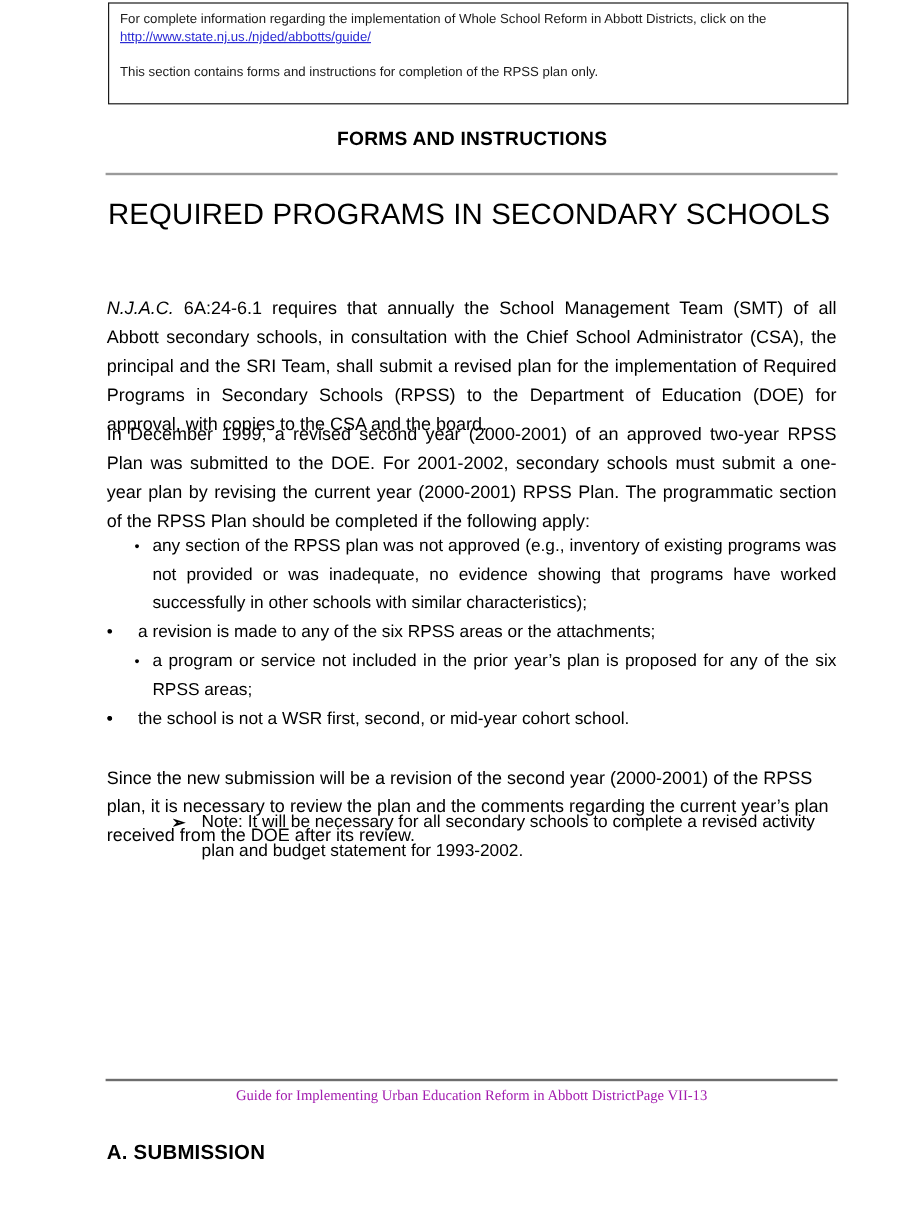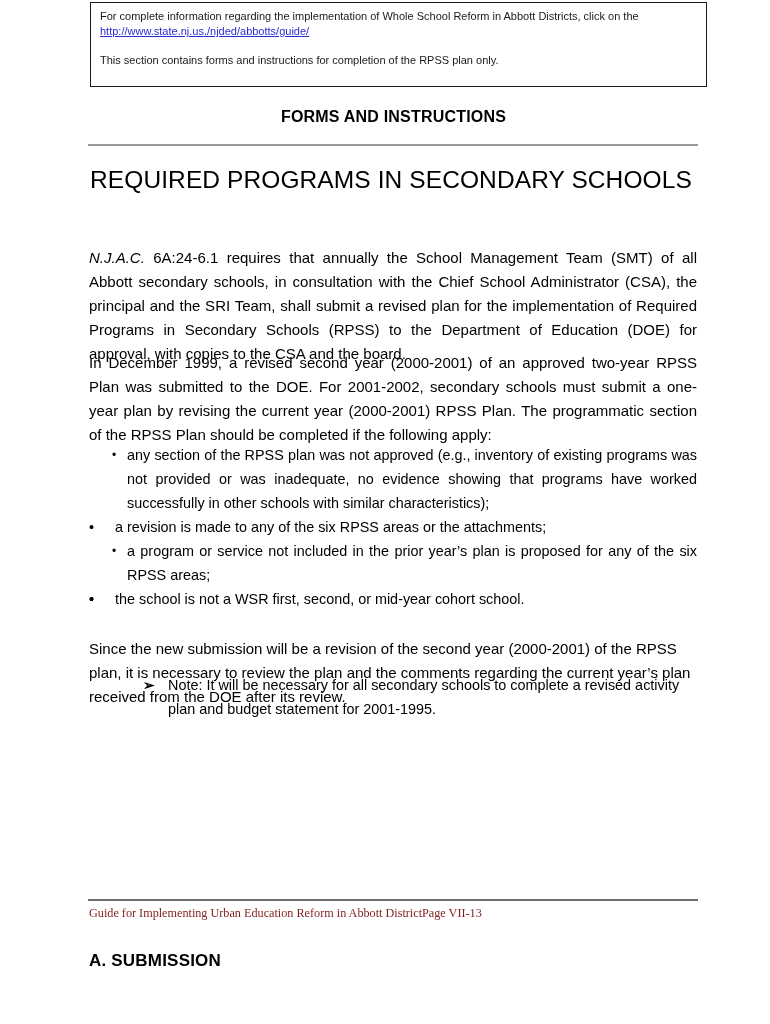--- a/index.html
+++ b/index.html
@@ -185,22 +185,22 @@
   }
   .footer-row {
     position: absolute;
     left: 89px;
     top: 905px;
     width: 608px;
     font-family: "Liberation Serif", serif;
     font-size: 12.2px;
     line-height: 16px;
     display: flex;
-    justify-content: flex-start;
-    color: #7f1d1d;
+    justify-content: center;
+    color: #a21caf;
   }
   .section-heading {
     position: absolute;
     left: 89px;
     top: 951px;
     font-size: 17px;
     font-weight: bold;
     letter-spacing: 0.2px;
   }
 </style>
@@ -251,21 +251,21 @@
       <span class="marker">•</span>
       <span>the school is not a WSR first, second, or mid-year cohort school.</span>
     </div>
 
   </div>
 
   <div class="body-block para3 noj">Since the new submission will be a revision of the second year (2000-2001) of the RPSS plan, it is necessary to review the plan and the comments regarding the current year’s plan received from the DOE after its review.</div>
 
   <div class="note-block">
     <span class="note-marker">➢</span>
-    <span class="note-text"><span class="note-label">Note:</span><span>  It will be necessary for all secondary schools to complete a revised activity plan and budget statement for 2001-1995.</span></span>
+    <span class="note-text"><span class="note-label">Note:</span><span>  It will be necessary for all secondary schools to complete a revised activity plan and budget statement for 1993-2002.</span></span>
   </div>
 
   <div class="rule-footer"></div>
   <div class="footer-row">
     <span>Guide for Implementing Urban Education Reform in Abbott District</span>
     <span>Page VII-13</span>
   </div>
 
   <div class="section-heading">A.  SUBMISSION</div>
 

